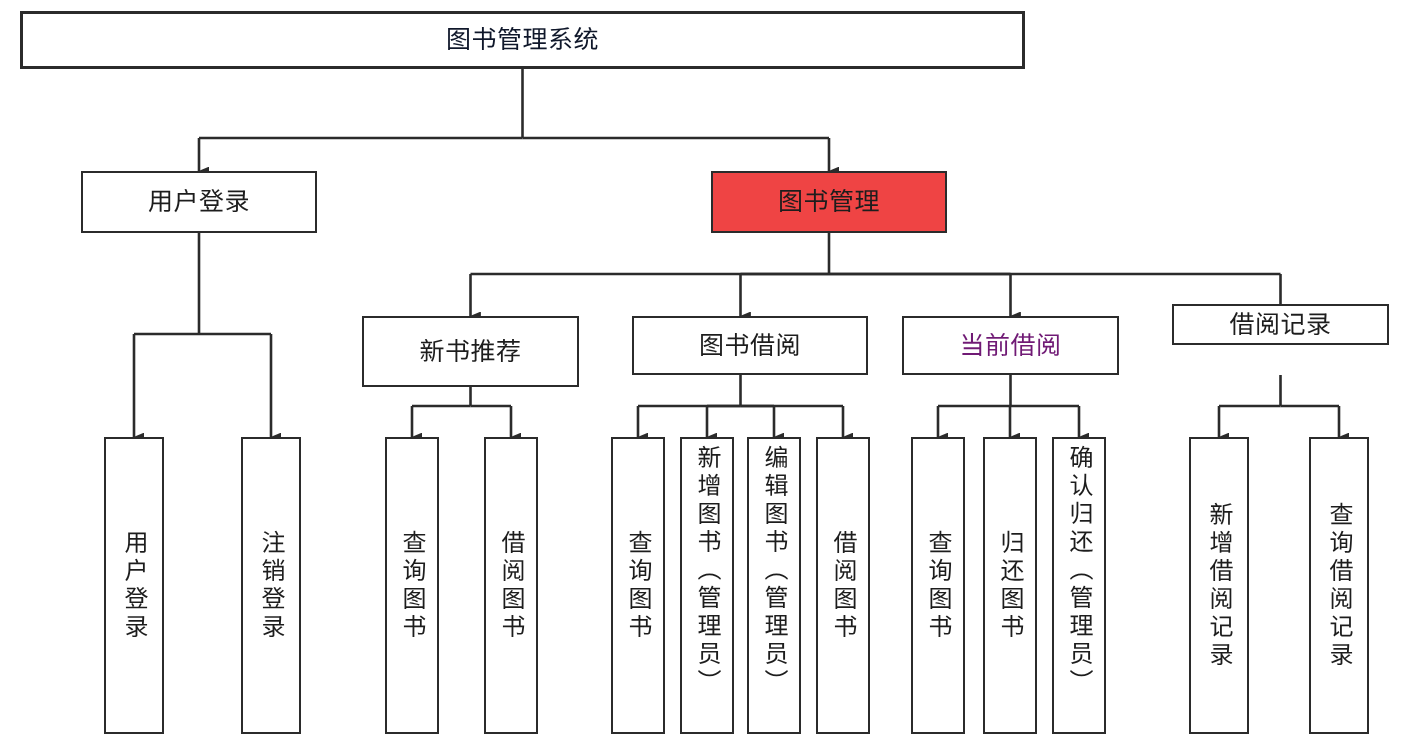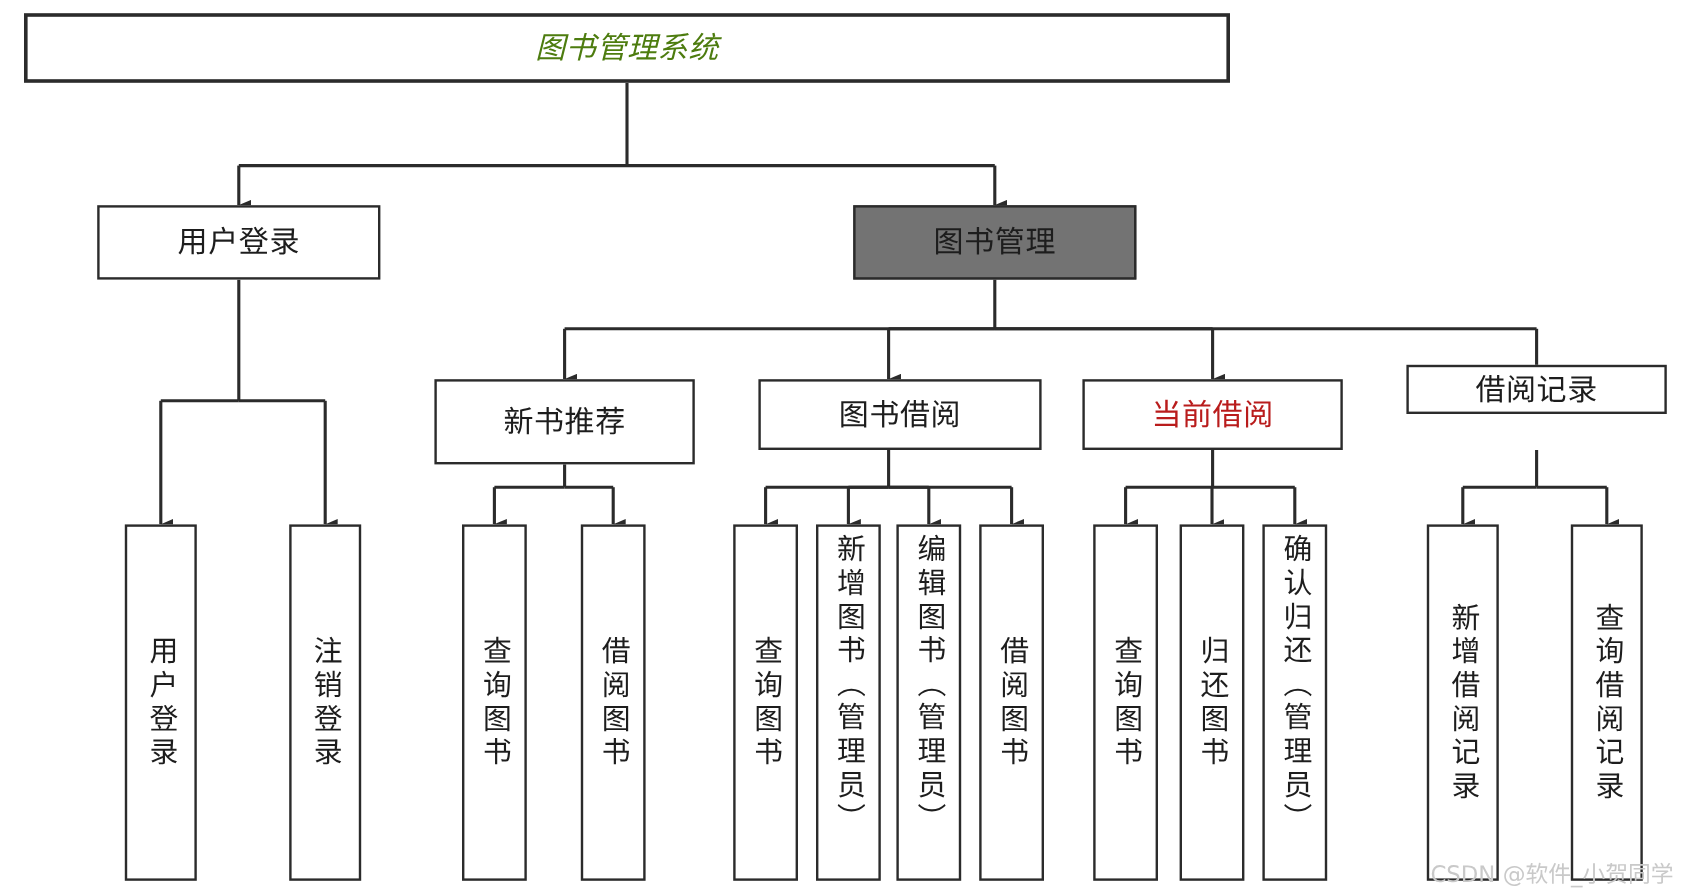--- a/index.html
+++ b/index.html
@@ -131,36 +131,36 @@
         <line x1="1079" y1="406" x2="1079" y2="437" stroke="#2b2b2b" stroke-width="2.6" marker-end="url(#arrowhead)"></line>
         <line x1="1280.5" y1="375" x2="1280.5" y2="406" stroke="#2b2b2b" stroke-width="2.6"></line>
         <line x1="1280.5" y1="406" x2="1219" y2="406" stroke="#2b2b2b" stroke-width="2.6"></line>
         <line x1="1219" y1="406" x2="1219" y2="437" stroke="#2b2b2b" stroke-width="2.6" marker-end="url(#arrowhead)"></line>
         <line x1="1280.5" y1="406" x2="1339" y2="406" stroke="#2b2b2b" stroke-width="2.6"></line>
         <line x1="1339" y1="406" x2="1339" y2="437" stroke="#2b2b2b" stroke-width="2.6" marker-end="url(#arrowhead)"></line>
       </g>
   </svg>
   <div id="nodes-layer">
       <div class="node-box horizontal root" style="left: 20px; top: 11px; width: 1005px; height: 58px; border-color: rgb(43, 43, 43); background: rgb(255, 255, 255);">
-        <span class="node-label" style="color: #4d7c0f; font-style: italic;">图书管理系统</span>
+        <span class="node-label" style="color: #0f172a;">图书管理系统</span>
       </div>
       <div class="node-box horizontal" style="left: 81px; top: 171px; width: 236px; height: 62px; border-color: rgb(43, 43, 43); background: rgb(255, 255, 255);">
         <span class="node-label" style="color: rgb(29, 29, 29);">用户登录</span>
       </div>
-      <div class="node-box horizontal" style="left: 711px; top: 171px; width: 236px; height: 62px; border-color: rgb(43, 43, 43); background: #737373;">
+      <div class="node-box horizontal" style="left: 711px; top: 171px; width: 236px; height: 62px; border-color: rgb(43, 43, 43); background: #ef4444;">
         <span class="node-label" style="color: rgb(29, 29, 29);">图书管理</span>
       </div>
       <div class="node-box horizontal" style="left: 362px; top: 316px; width: 217px; height: 71px; border-color: rgb(43, 43, 43); background: rgb(255, 255, 255);">
         <span class="node-label" style="color: rgb(29, 29, 29);">新书推荐</span>
       </div>
       <div class="node-box horizontal" style="left: 632px; top: 316px; width: 236px; height: 59px; border-color: rgb(43, 43, 43); background: rgb(255, 255, 255);">
         <span class="node-label" style="color: rgb(29, 29, 29);">图书借阅</span>
       </div>
       <div class="node-box horizontal" style="left: 902px; top: 316px; width: 217px; height: 59px; border-color: rgb(43, 43, 43); background: rgb(255, 255, 255);">
-        <span class="node-label" style="color: #b91c1c;">当前借阅</span>
+        <span class="node-label" style="color: #701a75;">当前借阅</span>
       </div>
       <div class="node-box horizontal" style="left: 1172px; top: 304px; width: 217px; height: 41px; border-color: rgb(43, 43, 43); background: rgb(255, 255, 255);">
         <span class="node-label" style="color: rgb(29, 29, 29);">借阅记录</span>
       </div>
       <div class="node-box vertical centered" style="left: 104px; top: 437px; width: 60px; height: 297px; border-color: rgb(43, 43, 43); background: rgb(255, 255, 255);">
         <span class="node-label" style="color: rgb(29, 29, 29);">用户登录</span>
       </div>
       <div class="node-box vertical centered" style="left: 241px; top: 437px; width: 60px; height: 297px; border-color: rgb(43, 43, 43); background: rgb(255, 255, 255);">
         <span class="node-label" style="color: rgb(29, 29, 29);">注销登录</span>
       </div>
@@ -191,14 +191,13 @@
       <div class="node-box vertical" style="left: 1052px; top: 437px; width: 54px; height: 297px; border-color: rgb(43, 43, 43); background: rgb(255, 255, 255);">
         <span class="node-label" style="color: rgb(29, 29, 29);">确认归还（管理员）</span>
       </div>
       <div class="node-box vertical centered" style="left: 1189px; top: 437px; width: 60px; height: 297px; border-color: rgb(43, 43, 43); background: rgb(255, 255, 255);">
         <span class="node-label" style="color: rgb(29, 29, 29);">新增借阅记录</span>
       </div>
       <div class="node-box vertical centered" style="left: 1309px; top: 437px; width: 60px; height: 297px; border-color: rgb(43, 43, 43); background: rgb(255, 255, 255);">
         <span class="node-label" style="color: rgb(29, 29, 29);">查询借阅记录</span>
       </div>
     </div>
-  <div id="watermark" style="color: rgb(201, 201, 201); left: 1192px; top: 713px;">CSDN @软件_小贺同学</div>
 </div>
 
 </body></html>

